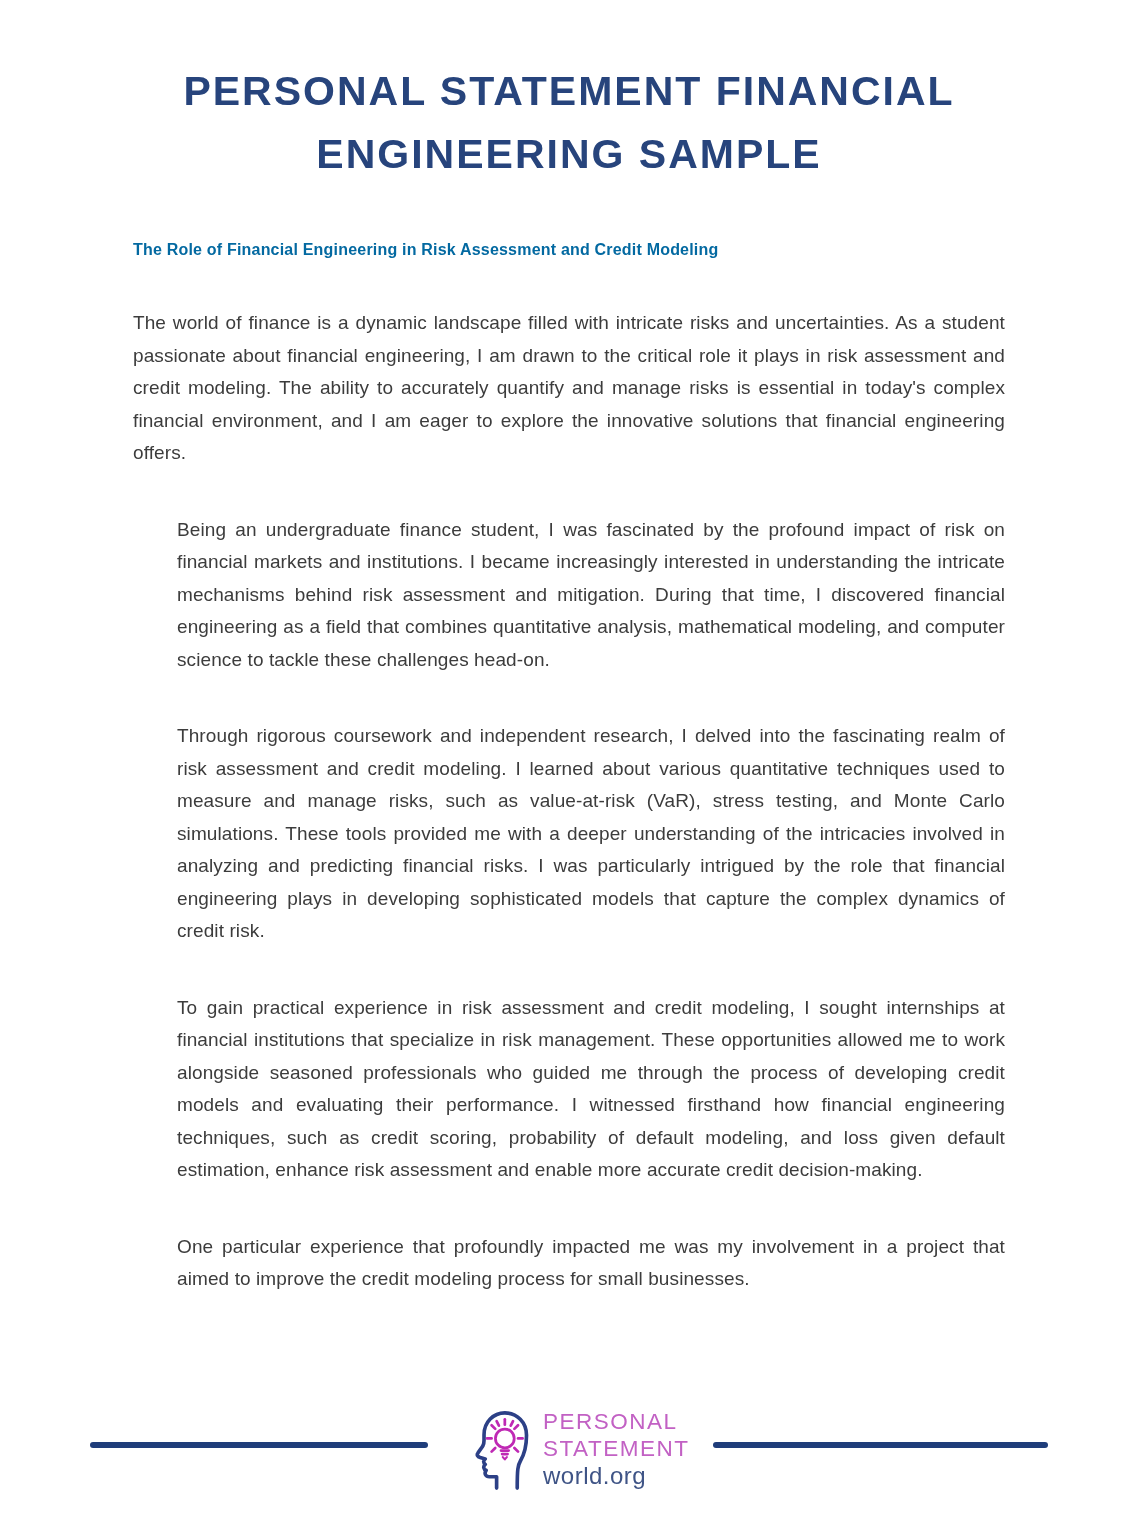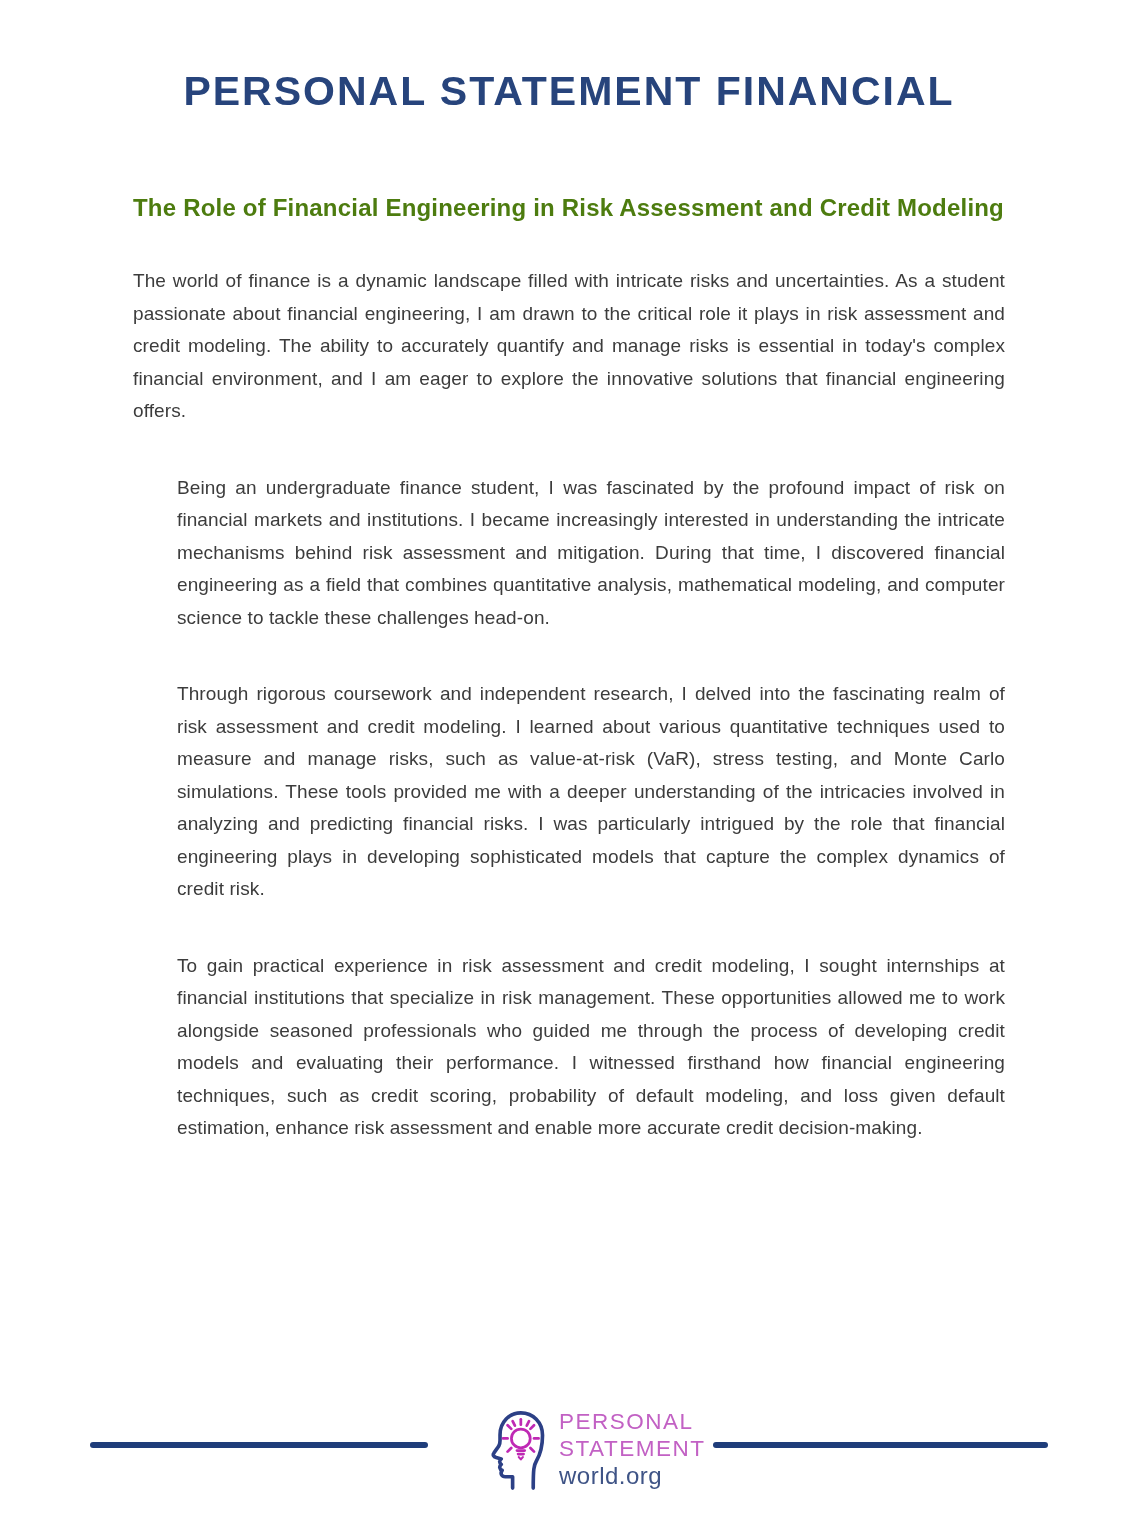--- a/index.html
+++ b/index.html
@@ -30,23 +30,23 @@
     font-weight: 700;
     letter-spacing: 2px;
   }
   .doc-title .title-line {
     display: block;
   }
   .content {
     margin: 0 133px;
   }
   .section-heading {
-    margin: 70px 0 0 0;
-    color: #4d7c0f;
-    font-size: 24px;
+    margin: 49px 0 0 0;
+    color: #0369a1;
+    font-size: 16px;
     line-height: 30px;
     font-weight: 700;
     letter-spacing: 0.2px;
   }
   .content p {
     margin: 42px 0 0 0;
     color: #3c3c3c;
     font-size: 19px;
     line-height: 32.5px;
     text-align: justify;
@@ -61,21 +61,21 @@
     position: absolute;
     height: 6px;
     border-radius: 3px;
     background: #1f3d7a;
     top: 1442px;
   }
   .footer-rule.left  { left: 90px;  width: 338px; }
   .footer-rule.right { left: 713px; width: 335px; }
   .brand-logo {
     position: absolute;
-    left: 488px;
+    left: 472px;
     top: 1404px;
     display: flex;
     align-items: flex-start;
     gap: 9px;
   }
   .brand-logo svg {
     display: block;
   }
   .brand-text {
     display: flex;
@@ -97,28 +97,30 @@
     font-weight: 400;
   }
 </style>
 </head>
 <body>
 
 <div class="page">
 
   <h1 class="doc-title">
     <span class="title-line">PERSONAL STATEMENT FINANCIAL</span>
+    <span class="title-line">ENGINEERING SAMPLE</span>
   </h1>
 
   <div class="content">
     <h2 class="section-heading">The Role of Financial Engineering in Risk Assessment and Credit Modeling</h2>
     <p>The world of finance is a dynamic landscape filled with intricate risks and uncertainties. As a student passionate about financial engineering, I am drawn to the critical role it plays in risk assessment and credit modeling. The ability to accurately quantify and manage risks is essential in today's complex financial environment, and I am eager to explore the innovative solutions that financial engineering offers.</p>
     <p>Being an undergraduate finance student, I was fascinated by the profound impact of risk on financial markets and institutions. I became increasingly interested in understanding the intricate mechanisms behind risk assessment and mitigation. During that time, I discovered financial engineering as a field that combines quantitative analysis, mathematical modeling, and computer science to tackle these challenges head-on.</p>
     <p>Through rigorous coursework and independent research, I delved into the fascinating realm of risk assessment and credit modeling. I learned about various quantitative techniques used to measure and manage risks, such as value-at-risk (VaR), stress testing, and Monte Carlo simulations. These tools provided me with a deeper understanding of the intricacies involved in analyzing and predicting financial risks. I was particularly intrigued by the role that financial engineering plays in developing sophisticated models that capture the complex dynamics of credit risk.</p>
     <p>To gain practical experience in risk assessment and credit modeling, I sought internships at financial institutions that specialize in risk management. These opportunities allowed me to work alongside seasoned professionals who guided me through the process of developing credit models and evaluating their performance. I witnessed firsthand how financial engineering techniques, such as credit scoring, probability of default modeling, and loss given default estimation, enhance risk assessment and enable more accurate credit decision-making.</p>
+    <p>One particular experience that profoundly impacted me was my involvement in a project that aimed to improve the credit modeling process for small businesses.</p>
   </div>
 
   <div class="footer-rule left"></div>
   <div class="footer-rule right"></div>
 
   <div class="brand-logo">
     <svg width="62" height="88" viewBox="0 0 68 92">
 
       <path d="M 27,90 L 27,77.5 L 19,77.5
                C 15,77.5 13,74 15.5,70.5

